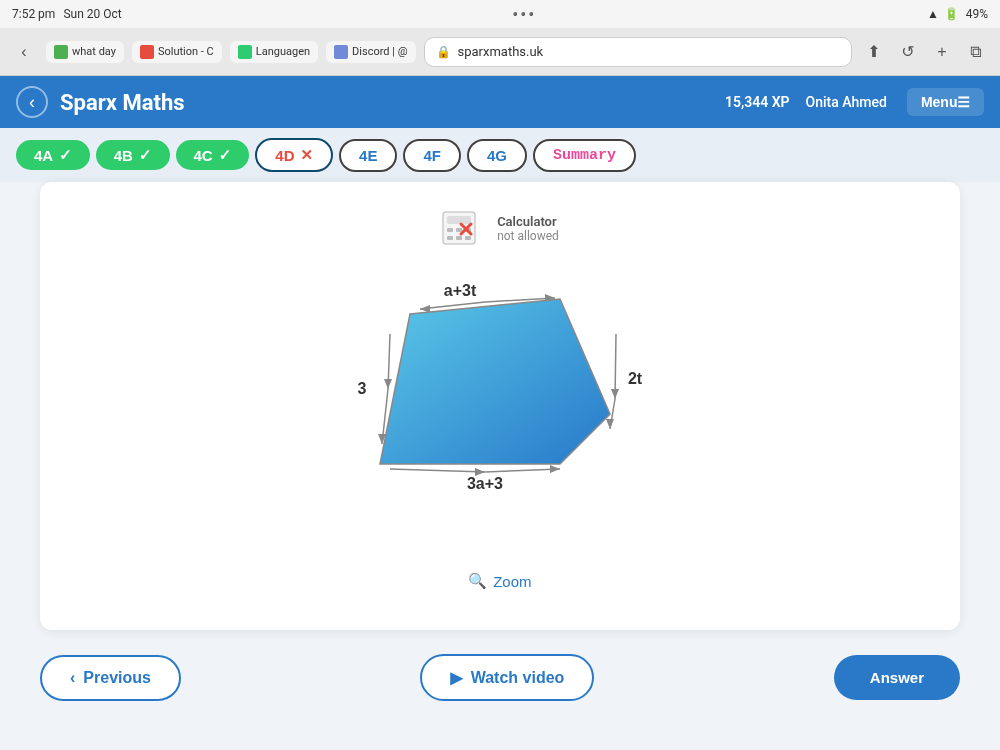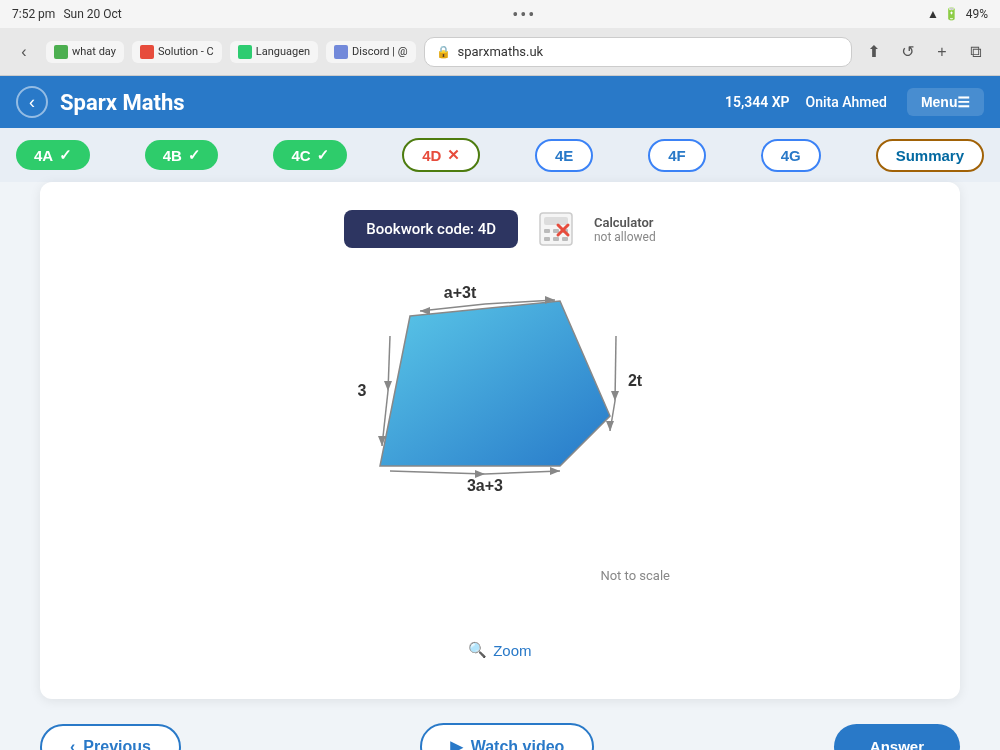--- a/index.html
+++ b/index.html
@@ -128,37 +128,37 @@
       border-radius: 6px;
       cursor: pointer;
       display: flex; align-items: center; 
     }
 
     
     .tab-nav {
       background: #e8eef5;
       display: flex;
       align-items: center;
-      justify-content: space-between;
+      justify-content: flex-start;
       gap: 6px;
       padding: 10px 16px;
     }
     .tab-btn {
       padding: 6px 18px;
       border-radius: 20px;
       border: none;
       font-size: 15px;
       font-weight: 600;
       cursor: pointer;
       display: flex; align-items: center; gap: 6px;
     }
     .tab-btn.green { background: #2ecc6b; color: white; }
-    .tab-btn.active-red { background: white; color: #e74c3c; border: 2px solid #4d7c0f; }
-    .tab-btn.inactive { background: white; color: #2979c8; border: 2px solid #3b82f6; }
-    .tab-btn.summary { background: white; color: #0369a1; border: 2px solid #a16207; font-weight: 700; }
+    .tab-btn.active-red { background: white; color: #e74c3c; border: 2px solid #0c4a6e; }
+    .tab-btn.inactive { background: white; color: #2979c8; border: 2px solid #404040; }
+    .tab-btn.summary { background: white; color: #ec4899; border: 2px solid #404040; font-weight: 700; font-family: Liberation Mono, monospace; }
 
     
     .main-content {
       margin: 0 40px;
       background: white;
       border-radius: 12px;
       padding: 28px 40px 24px;
       box-shadow: 0 2px 12px rgba(0,0,0,0.08);
     }
 
@@ -359,21 +359,20 @@
     <span>4G</span>
   </button>
   <button class="tab-btn summary">
     <span>Summary</span>
   </button>
 </div>
 
 <div class="main-content">
 
   <div class="bookwork-row">
-    <div class="bookwork-code">Bookwork code: 4D</div>
     <div class="calculator-info">
 
       <svg width="36" height="36" viewBox="0 0 36 36">
         <rect x="2" y="2" width="32" height="32" rx="3" fill="#f5f5f5" stroke="#ccc" stroke-width="1.5"></rect>
         <rect x="6" y="6" width="24" height="8" rx="2" fill="#ddd"></rect>
         <rect x="6" y="18" width="6" height="4" rx="1" fill="#bbb"></rect>
         <rect x="15" y="18" width="6" height="4" rx="1" fill="#bbb"></rect>
         <rect x="24" y="18" width="6" height="4" rx="1" fill="#bbb"></rect>
         <rect x="6" y="26" width="6" height="4" rx="1" fill="#bbb"></rect>
         <rect x="15" y="26" width="6" height="4" rx="1" fill="#bbb"></rect>
@@ -425,21 +424,20 @@
         <polygon points="230,195 220,191 220,199" fill="#888"></polygon>
 
         <text x="32" y="120" font-size="16" font-weight="600" font-family="-apple-system,sans-serif" fill="#333" text-anchor="middle">3</text>
 
         <line x1="60" y1="60" x2="58" y2="115" stroke="#888" stroke-width="1.5"></line>
         <polygon points="58,115 54,105 62,105" fill="#888"></polygon>
         <line x1="58" y1="115" x2="52" y2="170" stroke="#888" stroke-width="1.5"></line>
         <polygon points="52,170 48,160 56,160" fill="#888"></polygon>
       </svg>
     </div>
-    <div class="not-to-scale">Not to scale</div>
     <button class="zoom-btn">
       <span>🔍</span>
       <span>Zoom</span>
     </button>
   </div>
 </div>
 
 <div class="bottom-bar">
   <button class="prev-btn">
     <span>‹</span>

